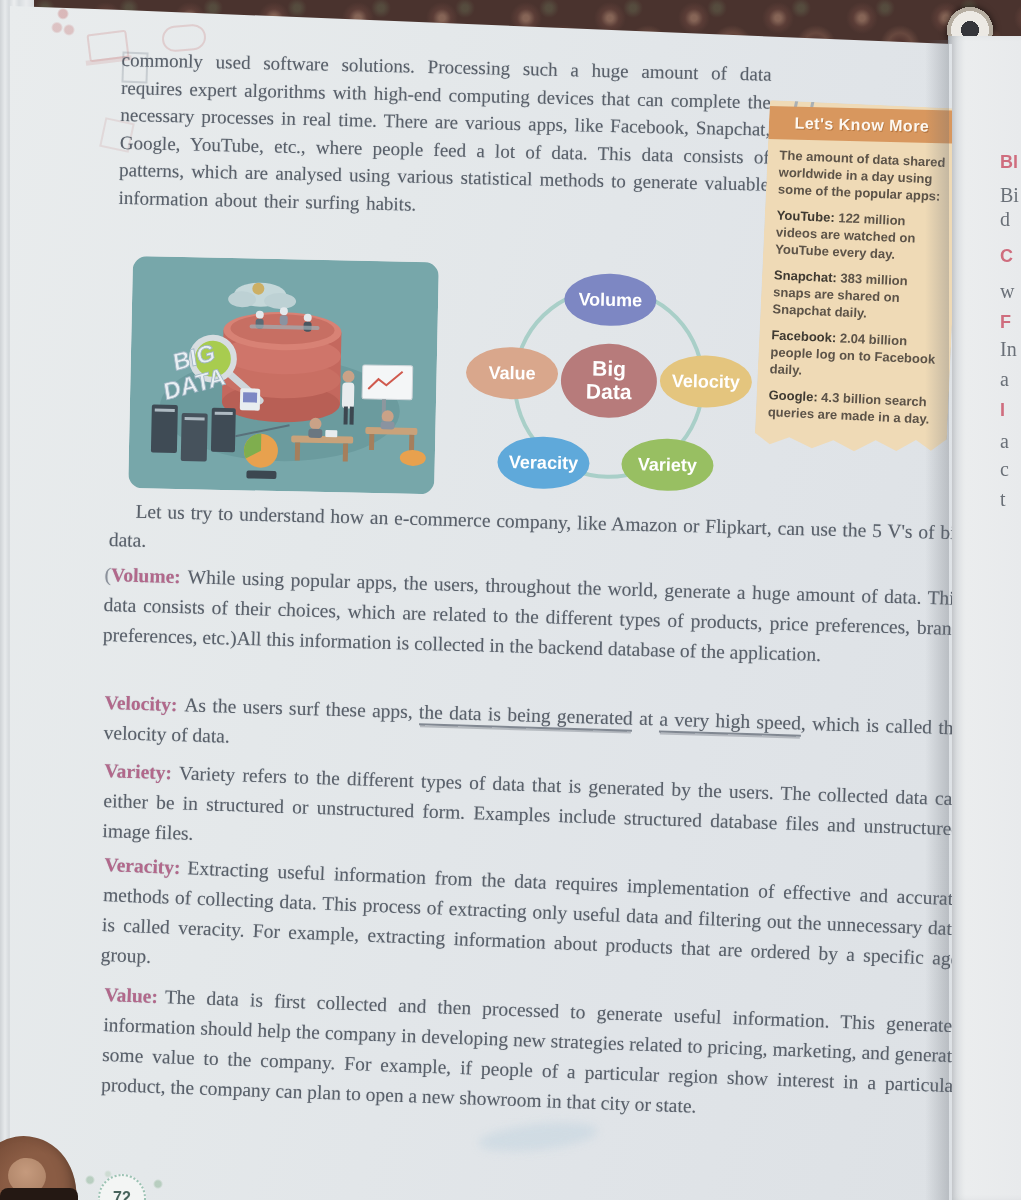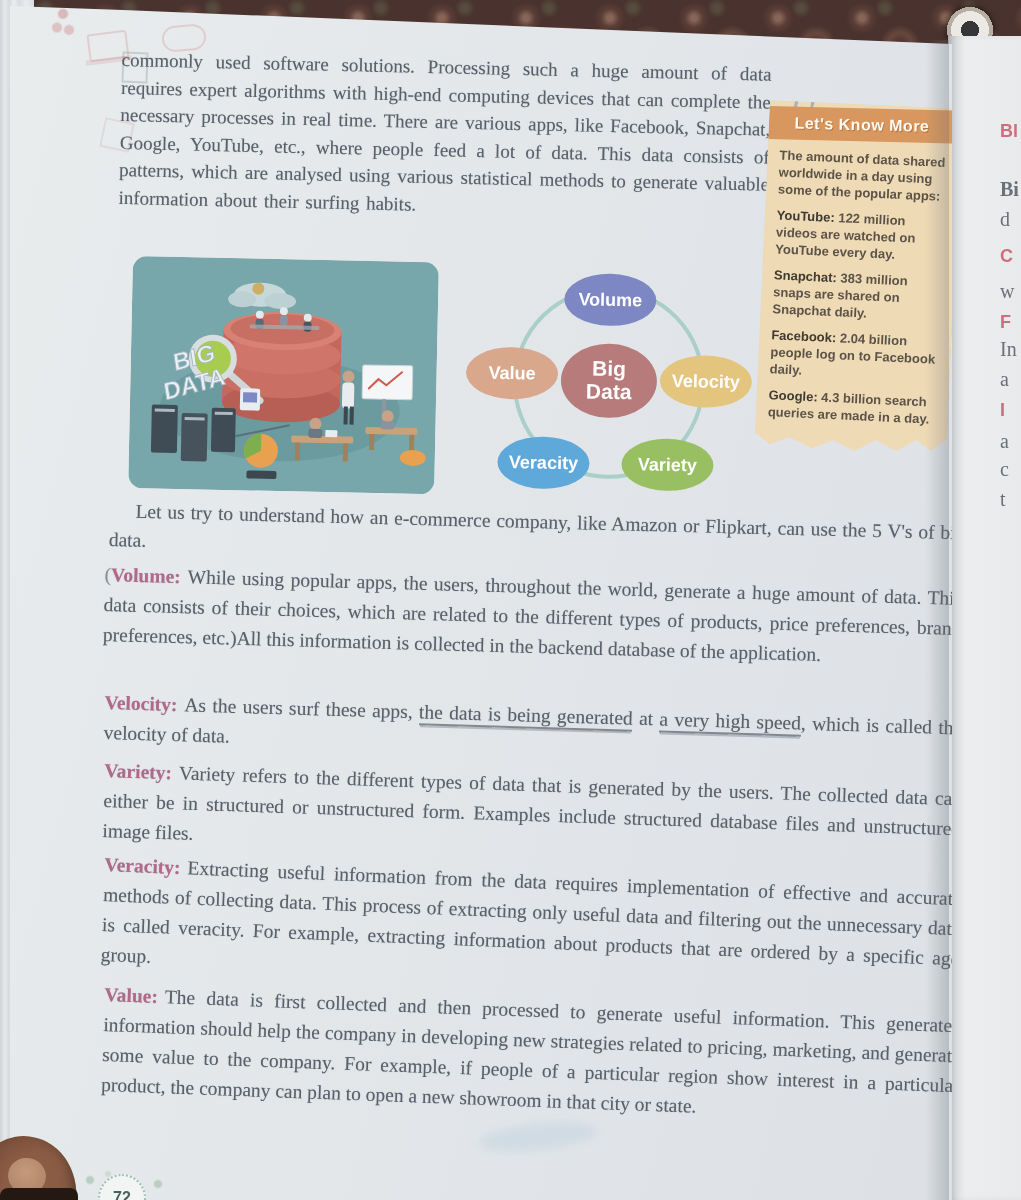--- a/index.html
+++ b/index.html
@@ -92,22 +92,22 @@
     background:rgba(150,185,210,.22);filter:blur(5px);transform:rotate(-6deg);}
 </style>
 </head>
 <body>
 
 <div class="scene">
 
   <div class="grommet"></div>
   <div class="page-stack"></div>
   <div class="page-next" id="next-strip">
-      <span class="frag pink" style="top: 85px; text-align: right;">Bl</span>
-      <span class="frag" style="top: 142px; font-weight: bold;">Bi</span>
+      <span class="frag pink" style="top: 116px; text-align: right;">Bl</span>
+      <span class="frag" style="top: 148px;">Bi</span>
       <span class="frag" style="top: 172px;">d</span>
       <span class="frag pink" style="top: 210px;">C</span>
       <span class="frag" style="top: 244px;">w</span>
       <span class="frag pink" style="top: 276px;">F</span>
       <span class="frag" style="top: 302px; text-align: right;">In</span>
       <span class="frag" style="top: 332px;">a</span>
       <span class="frag pink" style="top: 364px;">I</span>
       <span class="frag" style="top: 394px;">a</span>
       <span class="frag" style="top: 422px;">c</span>
       <span class="frag" style="top: 452px;">t</span>

